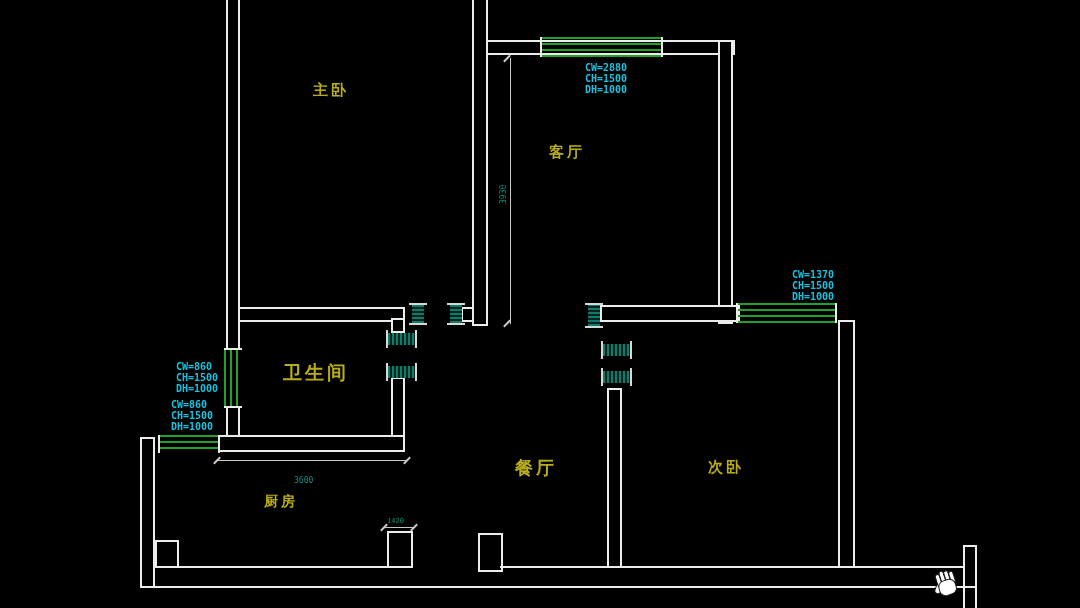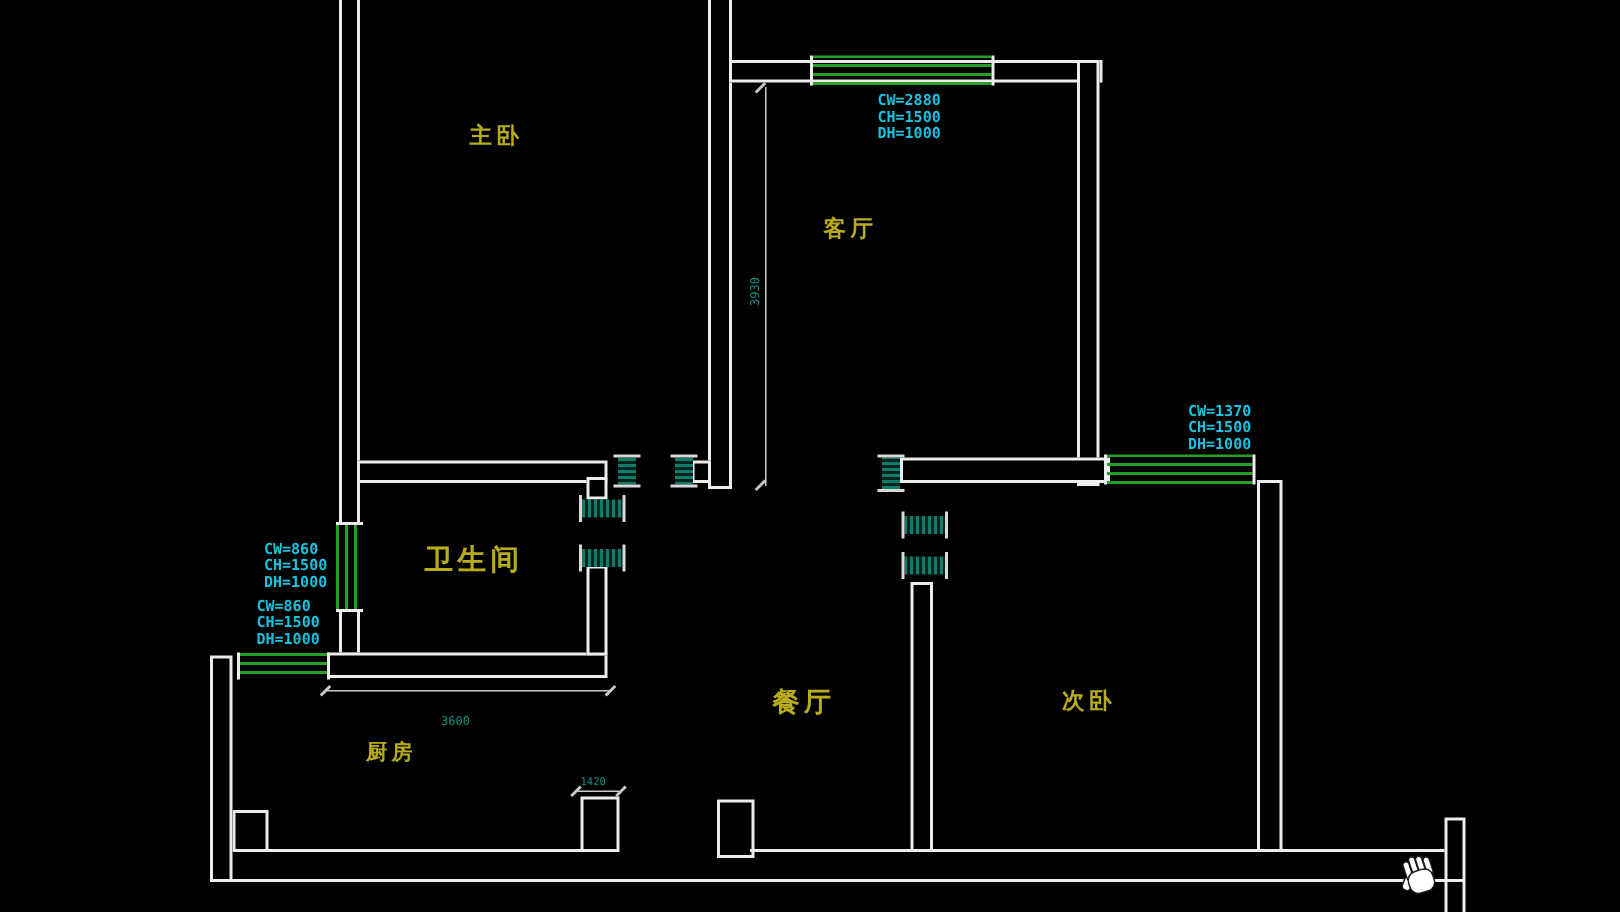--- a/index.html
+++ b/index.html
@@ -86,21 +86,21 @@
   <div class="dm dm-v" style="left:450px;top:305px;width:12px;height:18px;"></div>
   <div class="dm dm-h" style="left:388px;top:333px;width:27px;height:12px;"></div>
   <div class="dm dm-h" style="left:388px;top:366px;width:27px;height:12px;"></div>
   <div class="dm dm-v" style="left:588px;top:305px;width:12px;height:21px;"></div>
   <div class="dm dm-h" style="left:603px;top:344px;width:27px;height:12px;"></div>
   <div class="dm dm-h" style="left:603px;top:371px;width:27px;height:12px;"></div>
 
   <div class="room-label" style="left:313px;top:81px;">主卧</div>
   <div class="room-label" style="left:549px;top:143px;">客厅</div>
   <div class="room-label" style="left:283px;top:360px;font-size:19px;">卫生间</div>
-  <div class="room-label" style="left:244px;top:493px;font-size:14px;">厨房</div>
+  <div class="room-label" style="left:264px;top:493px;font-size:14px;">厨房</div>
   <div class="room-label" style="left:515px;top:456px;font-size:18px;">餐厅</div>
   <div class="room-label" style="left:708px;top:458px;">次卧</div>
 
   <div class="ann" style="left:585px;top:62px;">
     <span>CW=2880</span>
     <span>CH=1500</span>
     <span>DH=1000</span>
   </div>
   <div class="ann" style="left:792px;top:269px;">
     <span>CW=1370</span>

